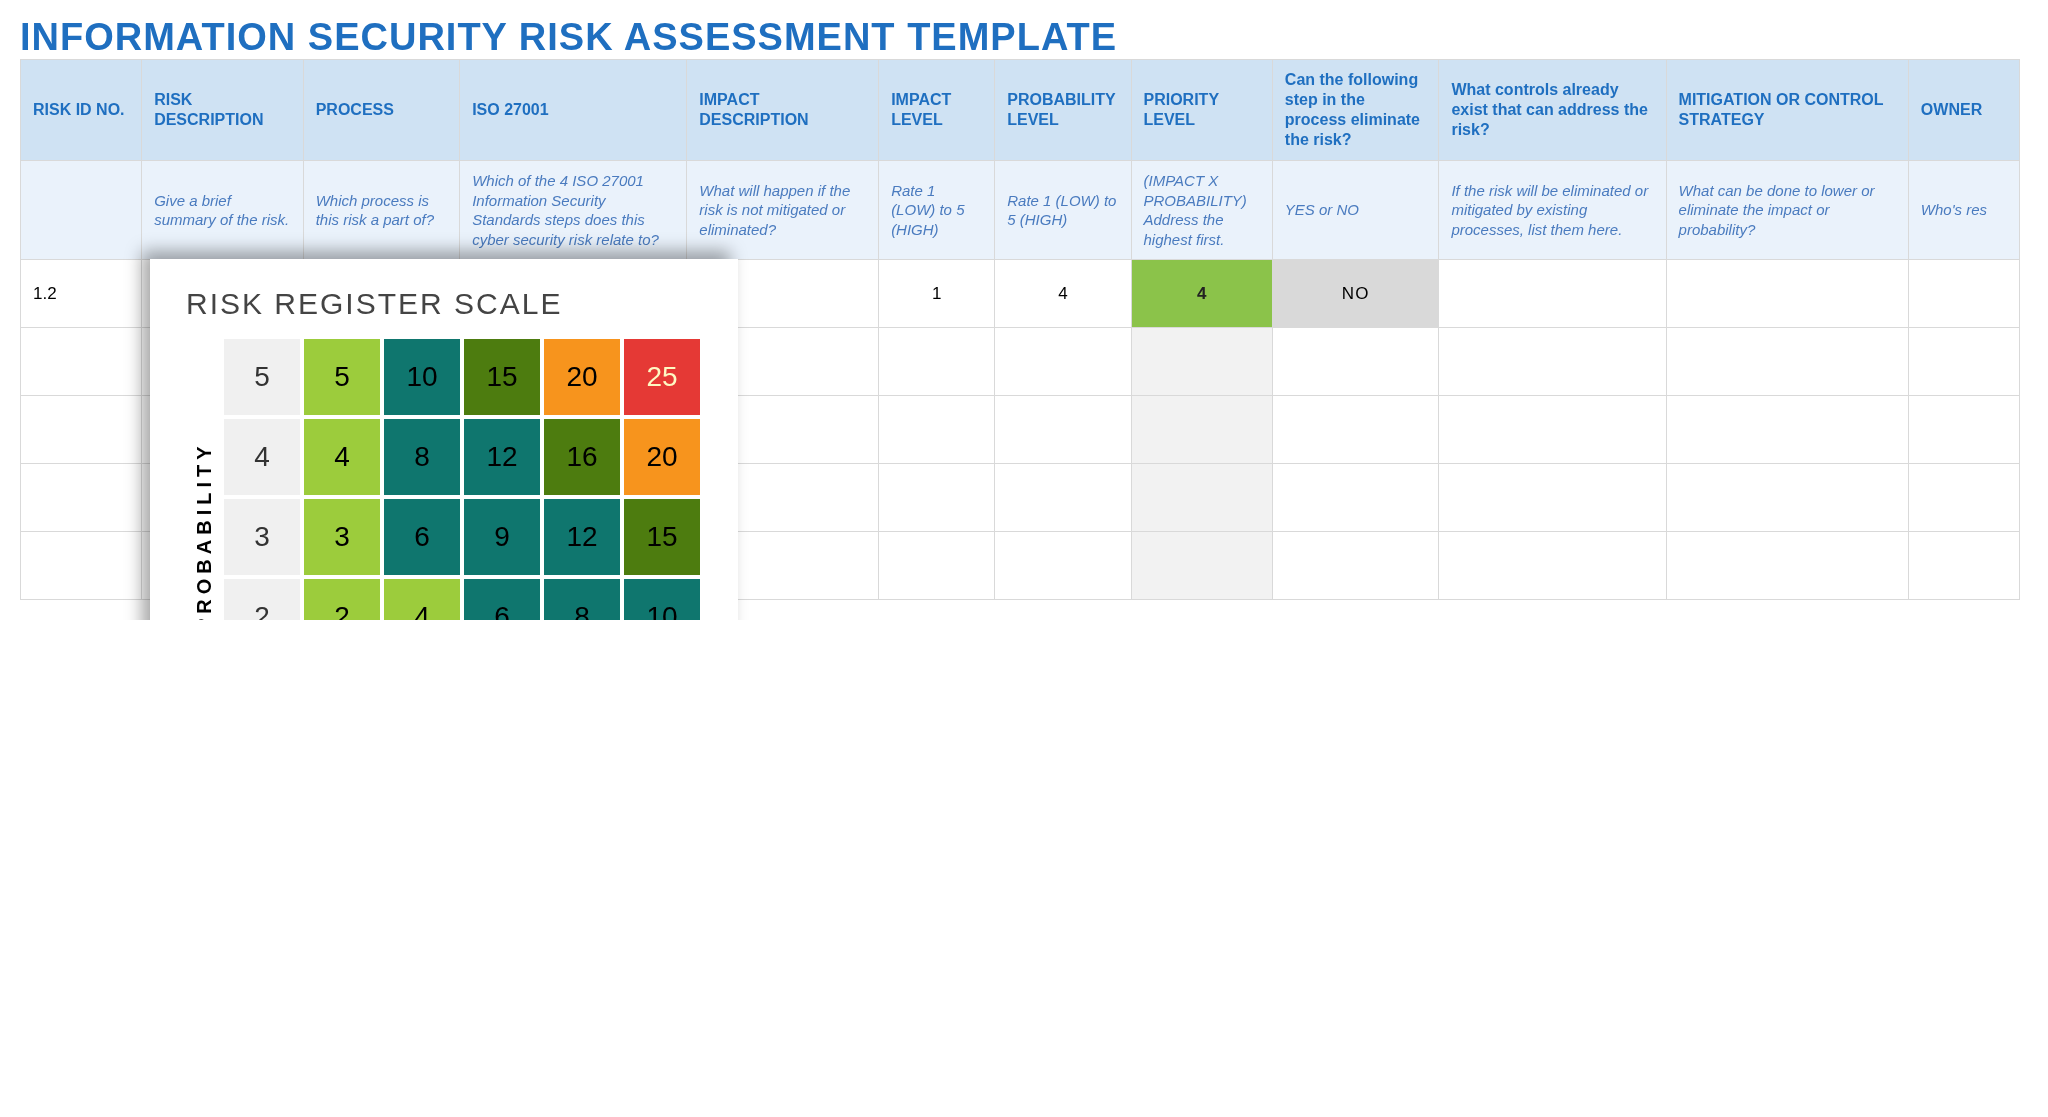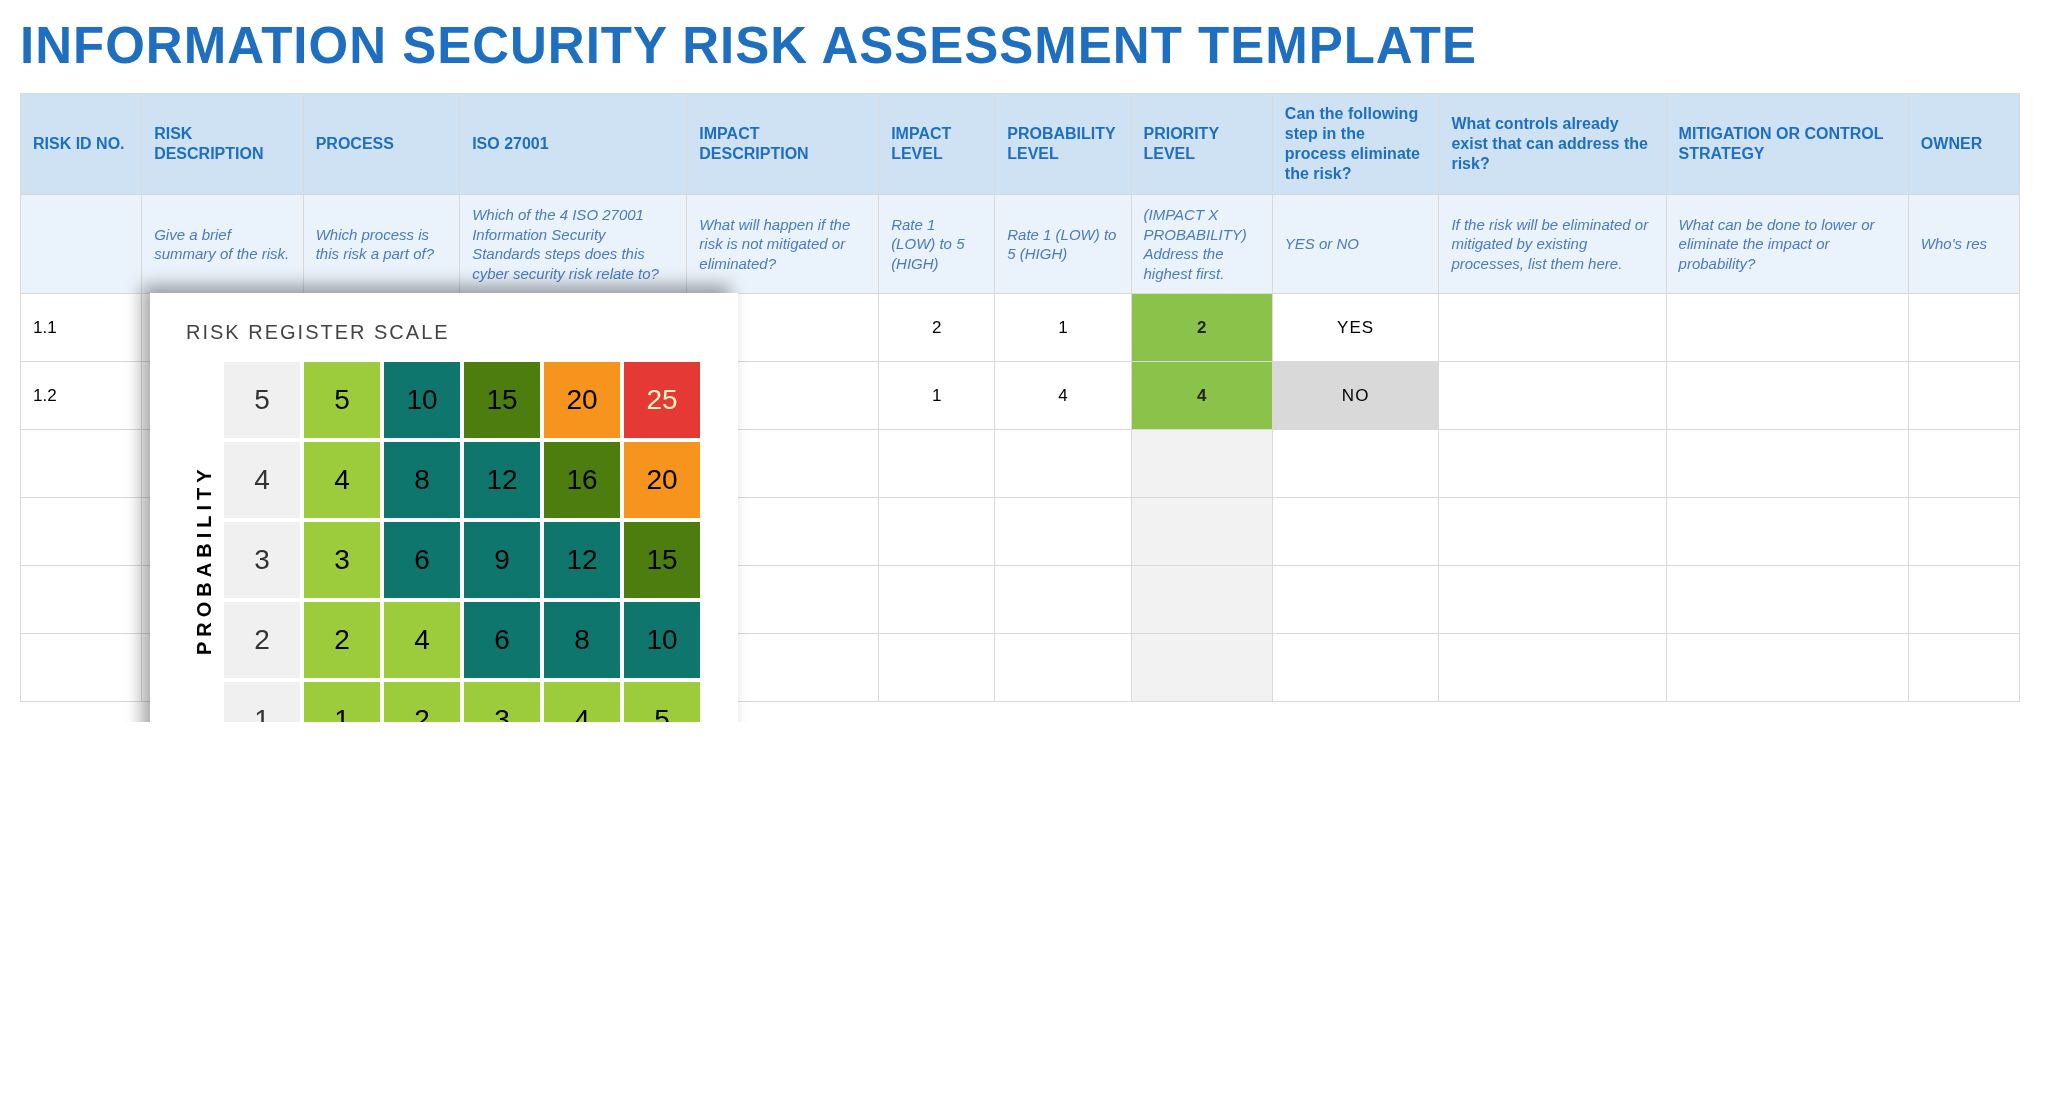--- a/index.html
+++ b/index.html
@@ -1,31 +1,31 @@
 <!DOCTYPE html>
 <html><head>
 <meta charset="utf-8">
 <style>
   * { box-sizing: border-box; margin: 0; padding: 0; }
   body { font-family: "Century Gothic", Futura, Arial, sans-serif; background: #fff; padding: 16px 0 20px 20px; width: 2048px; }
-  .page-title { color: #1f6fc0; font-size: 51px; font-weight: 700; letter-spacing: 1px; margin-bottom: 18px; }
+  .page-title { color: #1f6fc0; font-size: 38px; font-weight: 700; letter-spacing: 1px; margin-bottom: 0; }
   .main-wrap { position: relative; }
   table.risk { border-collapse: collapse; width: 2000px; table-layout: fixed; }
   table.risk th, table.risk td { border: 1px solid #d9d9d9; padding: 10px 12px; vertical-align: middle; font-size: 17px; }
   table.risk th { background: #cfe2f3; color: #1f6fc0; text-align: left; font-weight: 700; font-size: 16px; line-height: 1.25; }
   tr.hints td { background: #eaf2fb; color: #4a7bbf; font-style: italic; font-size: 15px; line-height: 1.3; }
   td.center, th.center { text-align: center; }
   .priority-cell { background: #8bc34a; font-weight: 700; text-align: center; color: #222; }
   .eliminate-yes { background: #ffffff; text-align: center; letter-spacing: 1px; }
   .eliminate-no  { background: #d9d9d9; text-align: center; letter-spacing: 1px; }
   .risk-id { font-weight: 400; }
   tr.body td { height: 68px; }
   
   .matrix-card { position: absolute; top: 200px; left: 130px; background: #fff; padding: 28px 36px 30px 36px; box-shadow: -8px -8px 16px rgba(0,0,0,0.35); }
-  .matrix-title { font-size: 20px; letter-spacing: 2px; color: #444; margin-bottom: 16px; font-weight: 400; }
+  .matrix-title { font-size: 30px; letter-spacing: 2px; color: #444; margin-bottom: 16px; font-weight: 400; }
   .matrix-grid { display: grid; grid-template-columns: 36px repeat(6, 80px); grid-template-rows: repeat(5, 80px) 80px 36px; align-items: stretch; }
   .matrix-cell { display: flex; align-items: center; justify-content: center; font-size: 28px; border: 2px solid #fff; }
   .m-head { background: #f0f0f0; color: #333; }
   .m-axis-impact { grid-column: 2 / span 6; text-align: center; font-size: 20px; letter-spacing: 4px; font-weight: 700; padding-top: 14px; }
   .m-axis-prob { writing-mode: vertical-rl; transform: rotate(180deg); display: flex; align-items: center; justify-content: center; font-size: 20px; letter-spacing: 5px; font-weight: 700; grid-row: 1 / span 5; grid-column: 1; }
   .c-green  { background: #9ccc3c; }
   .c-yellow { background: #0f766e; }
   .c-amber  { background: #4d7c0f; }
   .c-orange { background: #f7941d; }
   .c-red    { background: #e53935; color: #fef9c3; }
@@ -89,34 +89,20 @@
       <td>Rate 1 (LOW) to 5 (HIGH)</td>
       <td>(IMPACT X PROBABILITY) Address the highest first.</td>
       <td>YES or NO</td>
       <td>If the risk will be eliminated or mitigated by existing processes, list them here.</td>
       <td>What can be done to lower or eliminate the impact or probability?</td>
       <td>Who's res</td>
     </tr>
   </thead>
   <tbody id="risk-body">
         <tr class="body">
-          <td class="risk-id">1.1</td>
-          <td></td>
-          <td></td>
-          <td></td>
-          <td></td>
-          <td class="center">2</td>
-          <td class="center">1</td>
-          <td class="priority-cell">2</td>
-          <td class="eliminate-yes">YES</td>
-          <td></td>
-          <td></td>
-          <td></td>
-        </tr>
-        <tr class="body">
           <td class="risk-id">1.2</td>
           <td></td>
           <td></td>
           <td></td>
           <td></td>
           <td class="center">1</td>
           <td class="center">4</td>
           <td class="priority-cell">4</td>
           <td class="eliminate-no">NO</td>
           <td></td>

